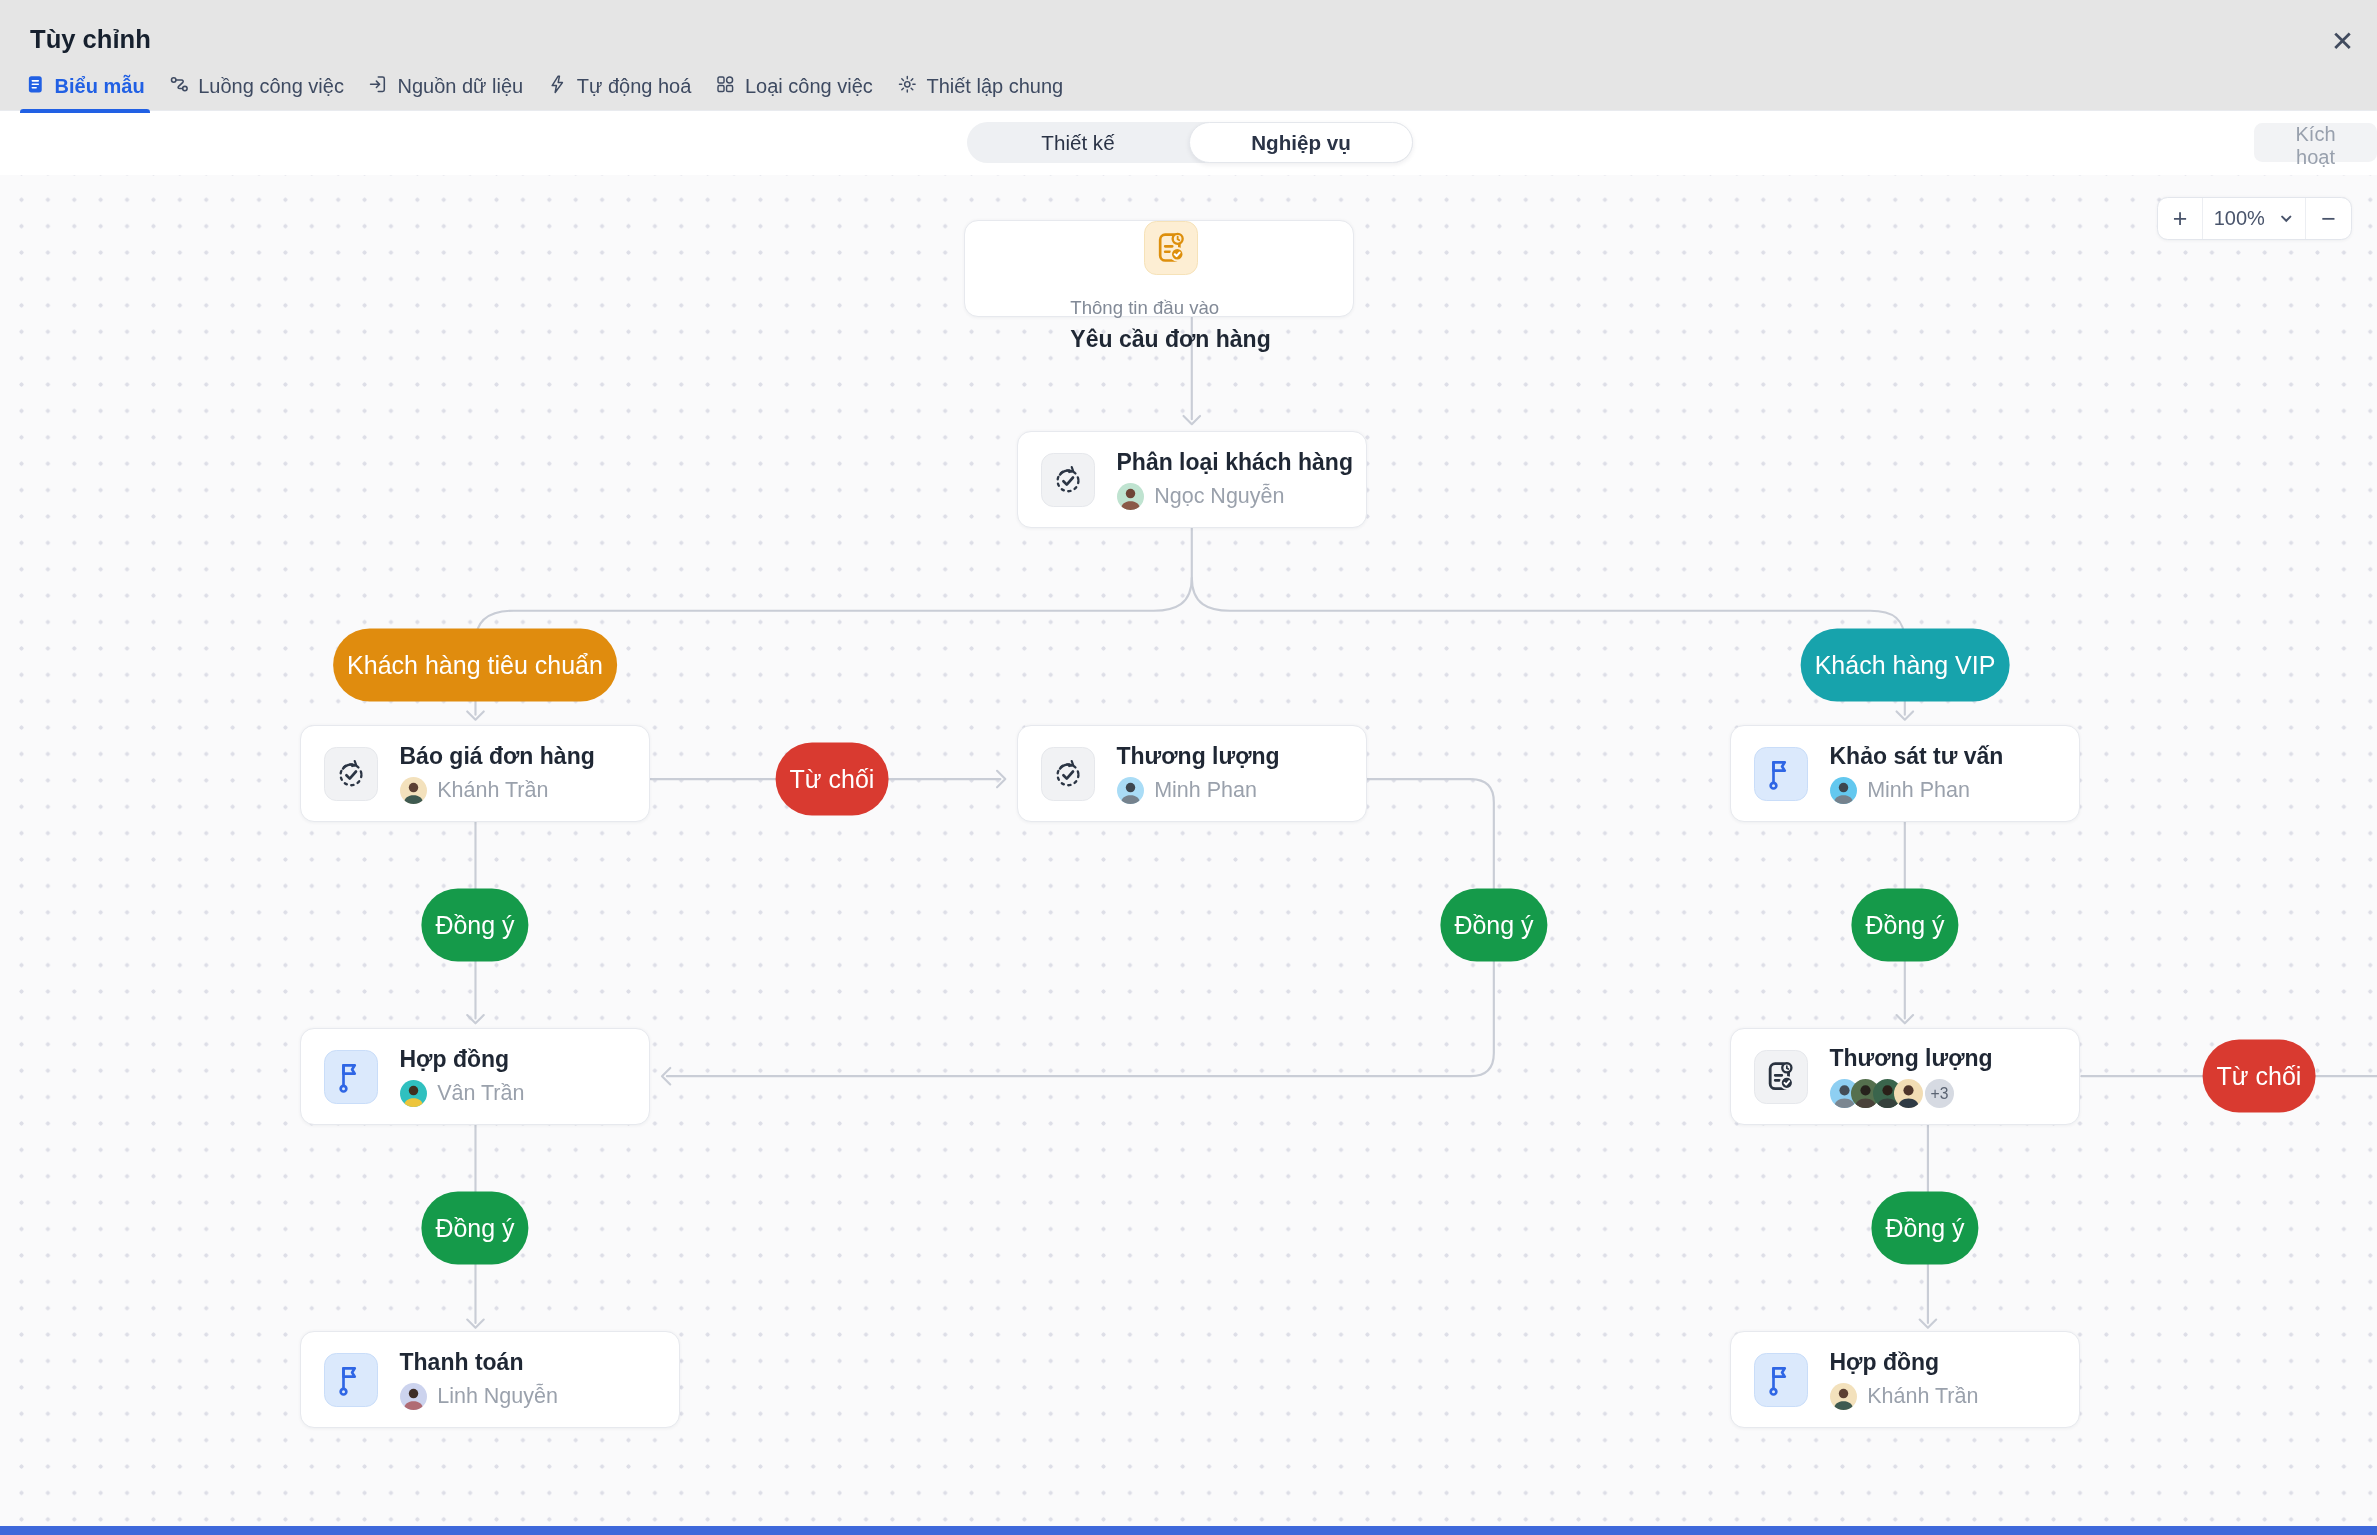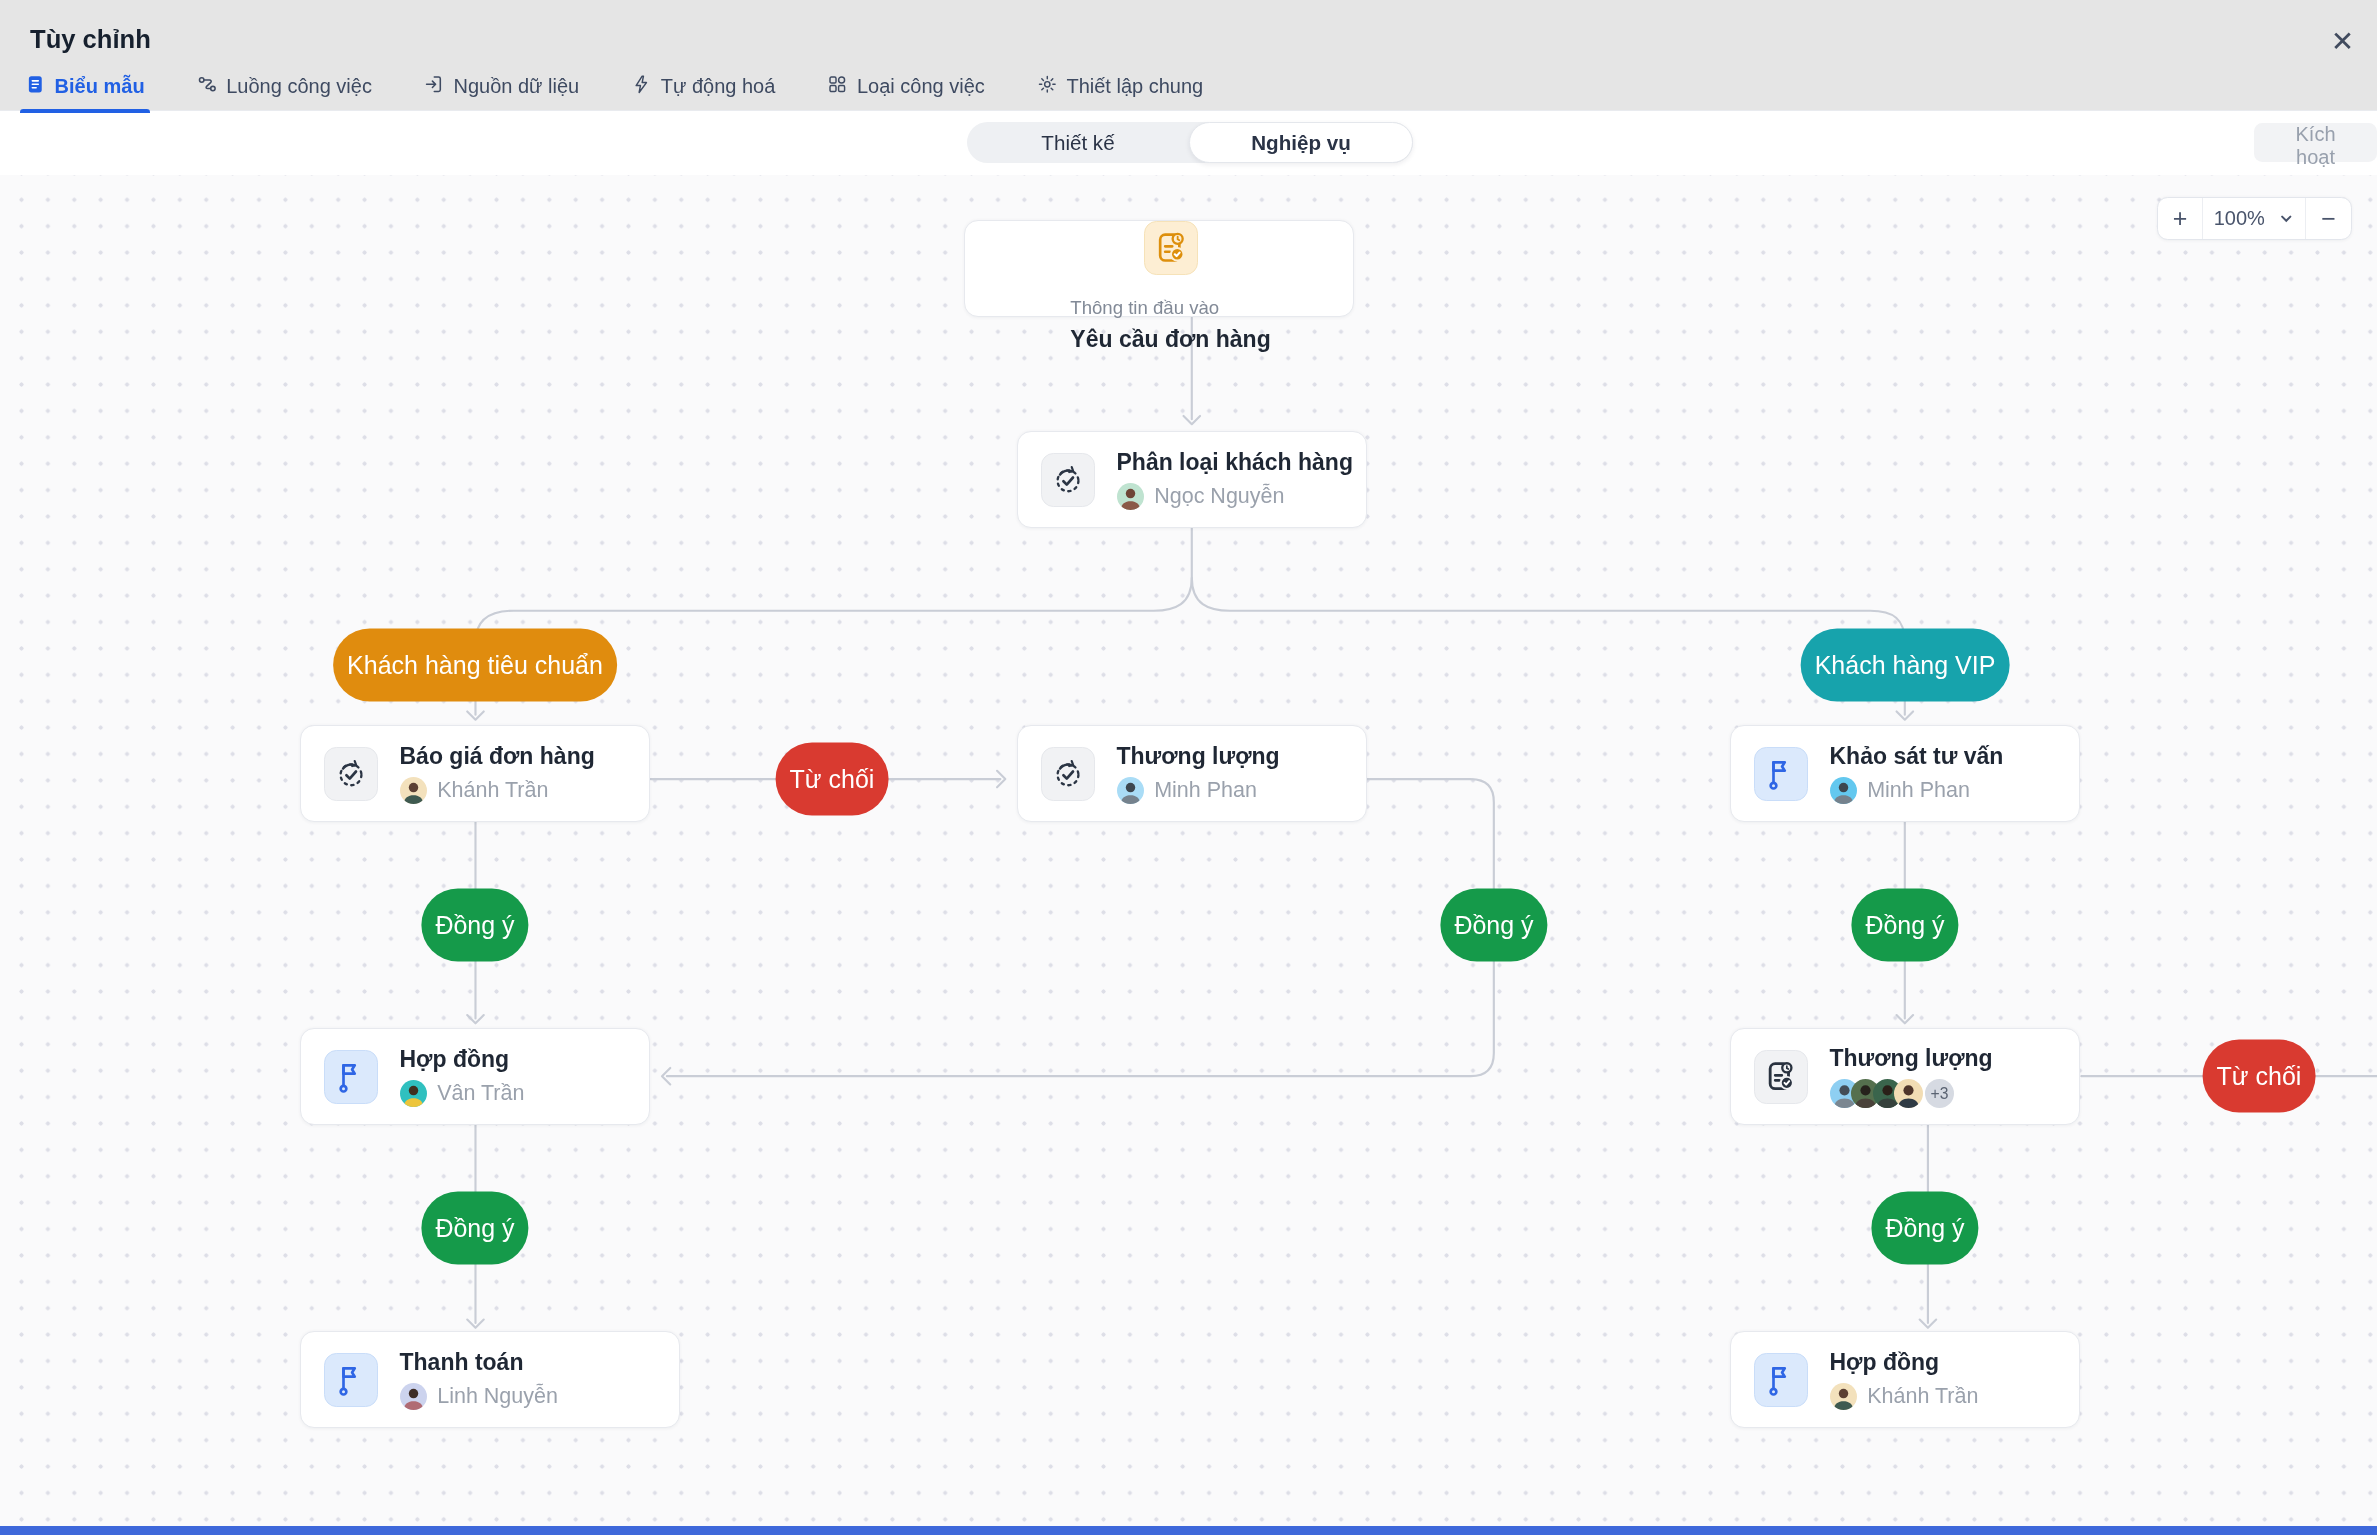--- a/index.html
+++ b/index.html
@@ -3,21 +3,21 @@
 <meta charset="utf-8">
 <style>
   * { margin:0; padding:0; box-sizing:border-box; }
   html,body { width:2377px; height:1535px; font-family:"Liberation Sans","DejaVu Sans",sans-serif; background:#fff; overflow:hidden; }
   #app { position:relative; width:2377px; height:1535px; }
 
   
   #header { position:absolute; left:0; top:0; width:2377px; height:111px; background:#e5e5e5; border-bottom:1.7px solid #e9ebef; z-index:30; }
   #page-title { position:absolute; left:30px; top:25px; font-size:25.6px; font-weight:700; color:#16202e; }
   #close-btn { position:absolute; left:2326px; top:25px; width:33px; height:33px; display:flex; align-items:center; justify-content:center; font-size:28px; color:#414b5e; cursor:pointer; }
-  #tabs { position:absolute; left:25px; top:71px; display:flex; gap:52px; height:40px; }
+  #tabs { position:absolute; left:25px; top:71px; display:flex; gap:24px; height:40px; }
   .tab { display:flex; align-items:center; gap:9px; color:#3e4a61; font-size:20px; padding-bottom:8.3px; position:relative; cursor:pointer; }
   .tab svg { width:20.6px; height:20.6px; }
   .tab.active { color:#2160e4; font-weight:600; }
   .tab.active::after { content:""; position:absolute; left:-5px; right:-5px; bottom:-1.7px; height:4.1px; border-radius:3.3px 3.3px 0 0; background:#2160e4; }
 
   
   #toolbar { position:absolute; left:0; top:112px; width:2377px; height:63px; background:#fff; z-index:25; }
   #segmented { position:absolute; left:967px; top:10px; width:446px; height:41px; background:#eef0f3; border-radius:825px; display:flex;text-align:center; }
   .segment { flex:1; display:flex; align-items:center; justify-content:center; font-size:20.6px; color:#2a3346; border-radius:825px; cursor:pointer; }
   .segment.selected { background:#fff; border:1.7px solid #e4e7ec; box-shadow:0 1.7px 5px rgba(20,30,50,.08); font-weight:700; }

